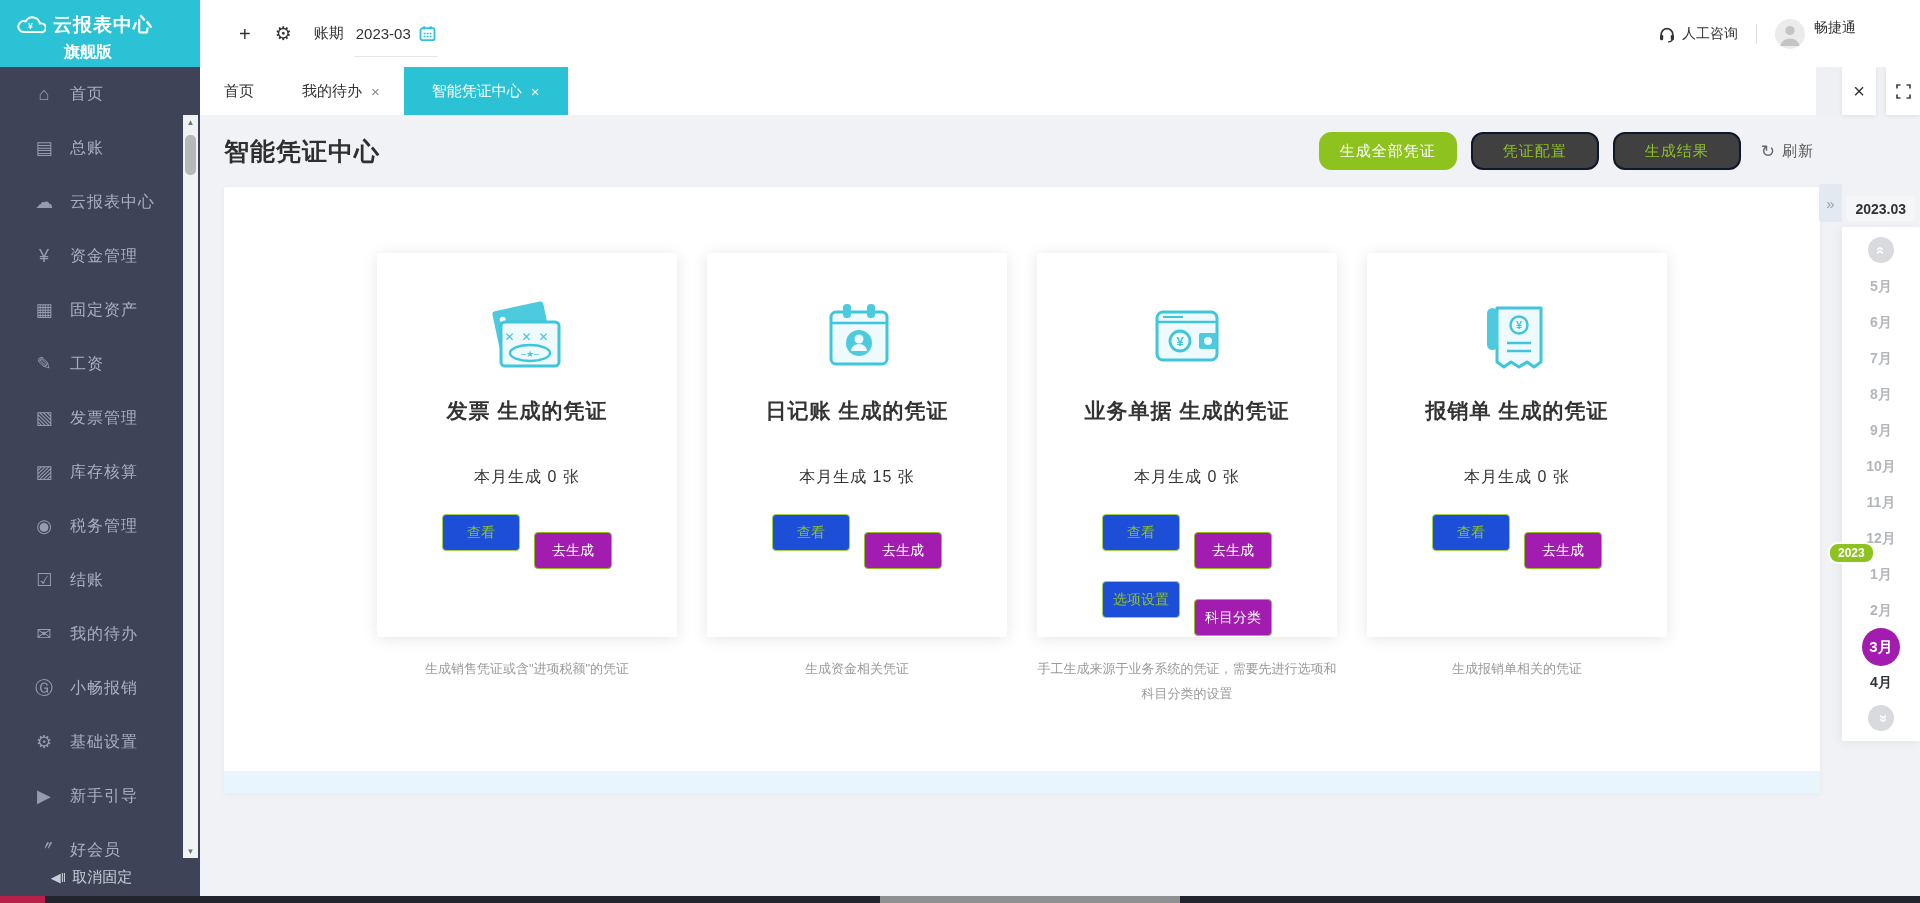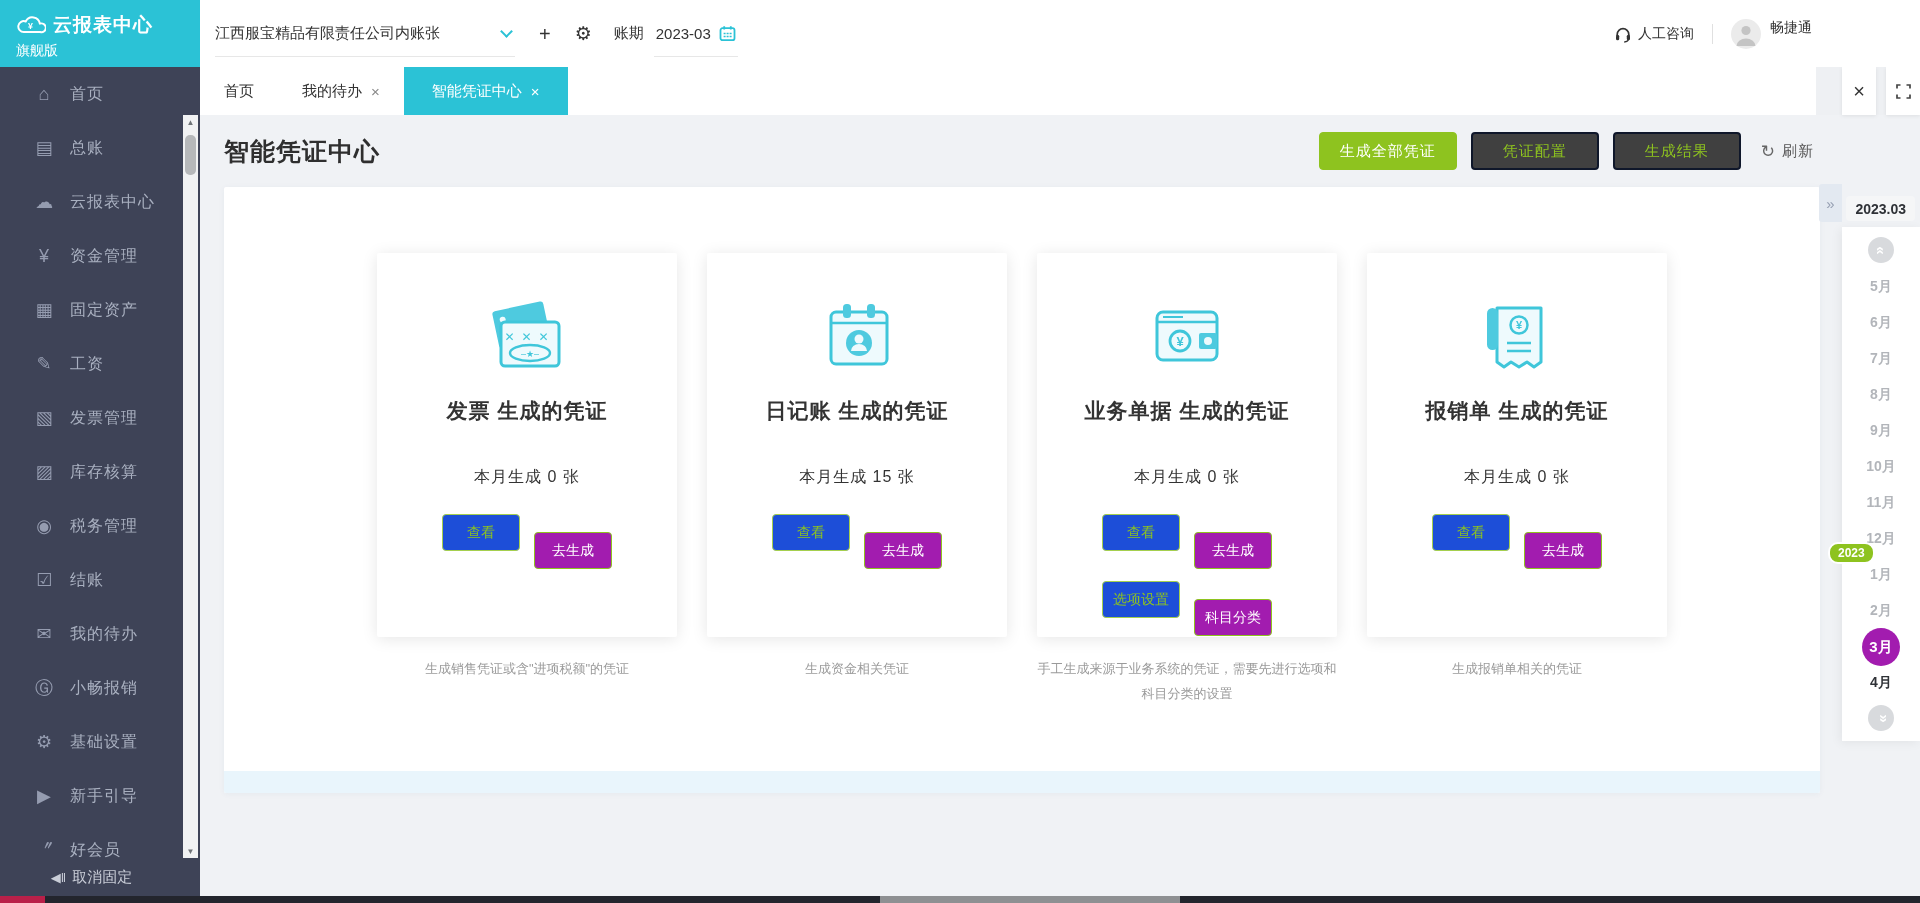--- a/index.html
+++ b/index.html
@@ -4,31 +4,31 @@
 <style>
   * { margin:0; padding:0; box-sizing:border-box; }
   html,body { width:1920px; height:903px; overflow:hidden; }
   body { font-family:"Liberation Sans","DejaVu Sans",sans-serif; background:#f0f2f5; position:relative; color:#333; }
 
   
   .header { position:absolute; top:0; left:0; right:0; height:67px; background:#fff; display:flex; z-index:30; }
   .logo { width:200px; height:67px; background:#2bc2d6; color:#fff; padding:12px 0 0 16px; position:relative; flex:none; }
   .logo-top { display:flex; align-items:center; gap:7px; }
   .logo-name { font-size:19px; font-weight:700; letter-spacing:1px; }
-  .logo-edition { font-size:14px; font-weight:400; margin-top:4px; }
+  .logo-edition { font-size:16px; font-weight:700; margin-top:4px;margin-left:48px; }
   .header-main { flex:1; display:flex; align-items:center; padding-left:15px; }
   .company-select { width:300px; height:46px; display:flex; align-items:center; justify-content:space-between; border-bottom:1px solid #e7e7e7; cursor:pointer; }
   .company-name { font-size:15px; color:#333; }
   .chev-down { width:9px; height:9px; border-right:2px solid #2bc2d6; border-bottom:2px solid #2bc2d6; transform:rotate(45deg); margin:-4px 4px 0 0; }
   .hd-ic { font-size:20px; color:#333; margin-left:24px; cursor:pointer; line-height:1; }
   .gear { font-size:19px; }
   .period-label { font-size:15px; margin-left:22px; color:#333; }
   .period-box { display:flex; align-items:center; gap:8px; margin-left:10px; height:46px; border-bottom:1px solid #e7e7e7; padding:0 2px; cursor:pointer; }
   .period-value { font-size:15px; color:#333; }
-  .header-right { margin-left:auto; display:flex; align-items:center; padding-right:108px; }
+  .header-right { margin-left:auto; display:flex; align-items:center; padding-right:64px; }
   .support { display:flex; align-items:center; gap:6px; font-size:14px; color:#333; cursor:pointer; }
   .hr-divider { width:1px; height:20px; background:#e0e0e0; margin:0 18px; }
   .user { display:flex; align-items:flex-start; gap:9px; cursor:pointer; }
   .user-name { font-size:14px; color:#333; }
 
   
   .tabbar { position:absolute; top:67px; left:200px; right:0; height:48px; background:#fff; display:flex; align-items:stretch; z-index:20; }
   .tab { display:flex; align-items:center; padding:0 24px; font-size:15px; color:#333; cursor:pointer; }
   .tab .tab-x { margin-left:9px; color:#888; font-size:15px; }
   .tab.active { background:#2bc2d6; color:#fff; padding:0 28px; }
@@ -49,21 +49,21 @@
   .side-scrollbar { position:absolute; top:48px; bottom:38px; left:183px; width:15px; background:#f1f2f3; z-index:4; }
   .sb-arrow { height:14px; display:flex; align-items:center; justify-content:center; font-size:8px; color:#6f7377; cursor:pointer; }
   .sb-arrow.down { position:absolute; bottom:0; left:0; right:0; }
   .sb-thumb { position:absolute; top:20px; left:2px; width:11px; height:40px; background:#b6b8ba; border-radius:5px; cursor:grab; }
 
   
   .main { position:absolute; top:115px; left:200px; right:0; bottom:7px; background:#f0f2f5; }
   .title-row { height:72px; display:flex; align-items:center; padding:0 100px 0 24px; }
   .page-title { font-size:25px; font-weight:600; color:#2f2f2f; letter-spacing:1px; }
   .actions { margin-left:auto; display:flex; align-items:center; gap:14px; }
-  .btn { height:38px; border-radius:4px; font-size:15px; display:flex; align-items:center; justify-content:center; cursor:pointer; letter-spacing:1px; }
+  .btn { height:38px; border-radius:12px; font-size:15px; display:flex; align-items:center; justify-content:center; cursor:pointer; letter-spacing:1px; }
   .btn-primary { background:#8ec31f; color:#fff; border:1px solid #8ec31f; padding:0 20px; }
   .btn-outline { background:#404040; color:#8ec31f; border:2px solid #0f172a; padding:0 30px; }
   .btn-text { color:#555; gap:6px; padding:0 6px; }
   .refresh-glyph { font-size:17px; color:#666; }
 
   .panel { position:absolute; left:24px; right:100px; top:72px; height:606px; background:#fff; border-radius:2px; box-shadow:0 1px 6px rgba(40,70,110,.05); }
   .cards-row { display:flex; justify-content:center; gap:30px; padding-top:66px; }
   .card { width:300px; height:384px; background:#fff; box-shadow:0 2px 16px rgba(0,0,0,.10); border-radius:2px; display:flex; flex-direction:column; align-items:center; }
   .card-icon { height:86px; margin-top:42px; display:flex; align-items:center; justify-content:center; }
   .card-title { margin-top:16px; font-size:21px; font-weight:700; color:#333; letter-spacing:1px; }
@@ -107,24 +107,20 @@
         <svg width="30" height="24" viewBox="0 0 34 26">
           <path d="M9 21 a6.2 6.2 0 1 1 2-12 a8.5 8.5 0 0 1 16 2.5 a5 5 0 1 1 .5 9.5 z" fill="none" stroke="#fff" stroke-width="2.2" stroke-linejoin="round"></path>
           <text x="13.5" y="17.5" font-size="10" fill="#fff" font-weight="bold">¥</text>
         </svg>
       </span>
       <span class="logo-name">云报表中心</span>
     </div>
     <div class="logo-edition">旗舰版</div>
   </div>
   <div class="header-main">
-    <div class="company-select">
-      <span class="company-name">江西服宝精品有限责任公司内账张</span>
-      <span class="chev-down"></span>
-    </div>
     <span class="hd-ic">+</span>
     <span class="hd-ic gear">⚙</span>
     <span class="period-label">账期</span>
     <div class="period-box">
       <span class="period-value">2023-03</span>
       <span>
         <svg width="17" height="17" viewBox="0 0 17 17">
           <rect x="1.5" y="3.2" width="14" height="12" rx="2" fill="none" stroke="#2bc2d6" stroke-width="1.8"></rect>
           <path d="M5.2 1.2 v3.4 M11.8 1.2 v3.4" stroke="#2bc2d6" stroke-width="1.8"></path>
           <path d="M4.6 8.6 h2 M7.6 8.6 h2 M10.6 8.6 h2 M4.6 11.6 h2 M7.6 11.6 h2 M10.6 11.6 h2" stroke="#2bc2d6" stroke-width="1.5"></path>

